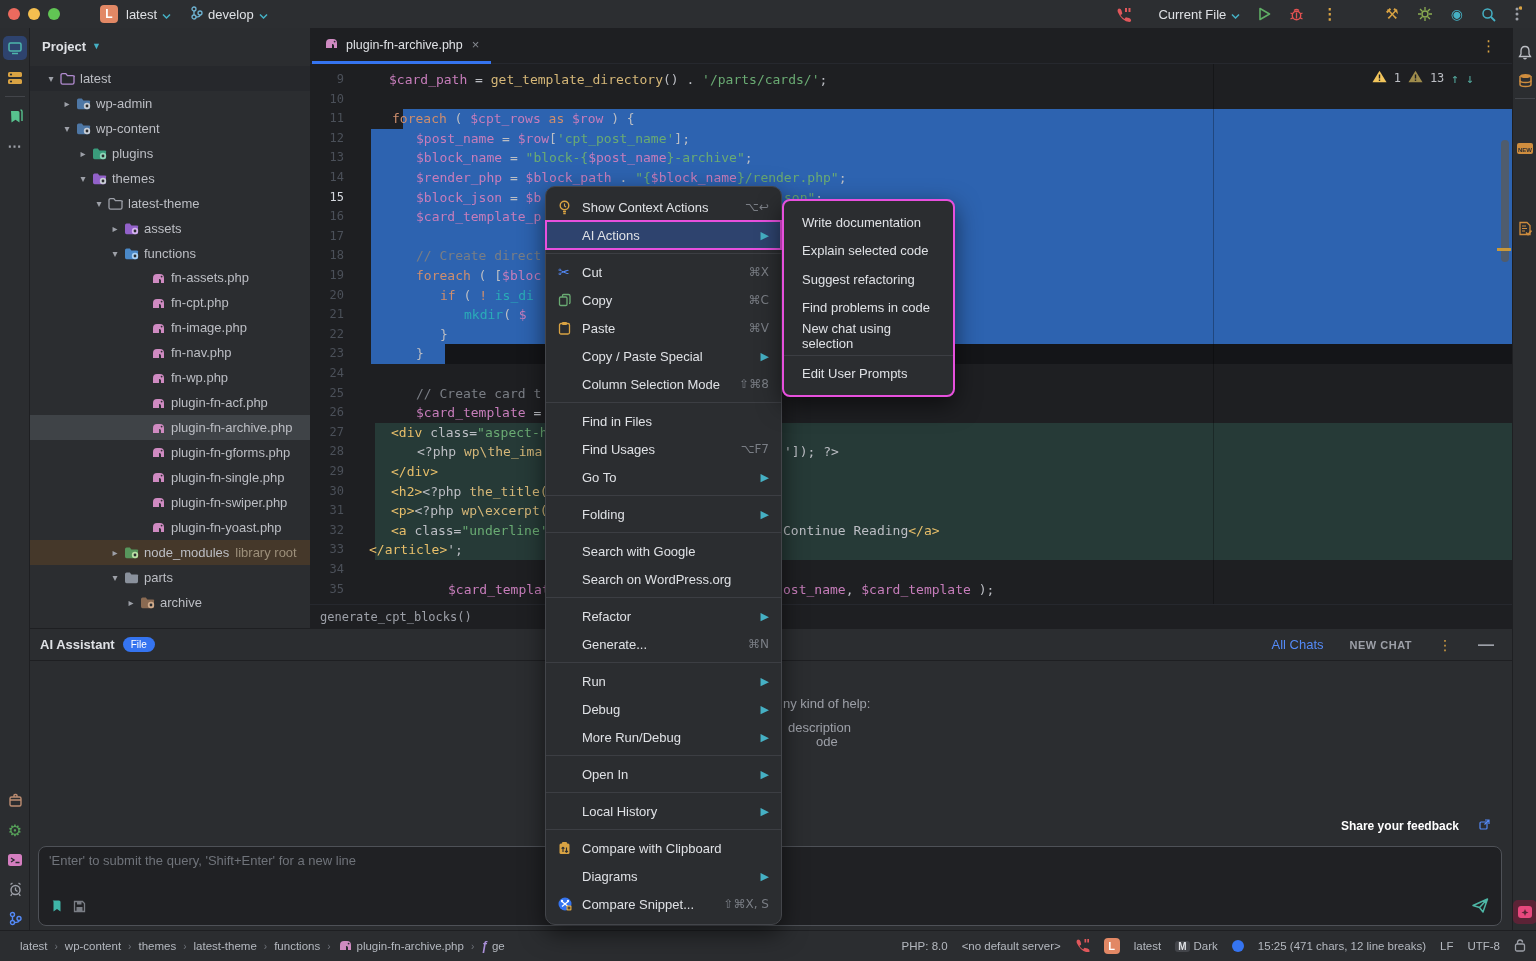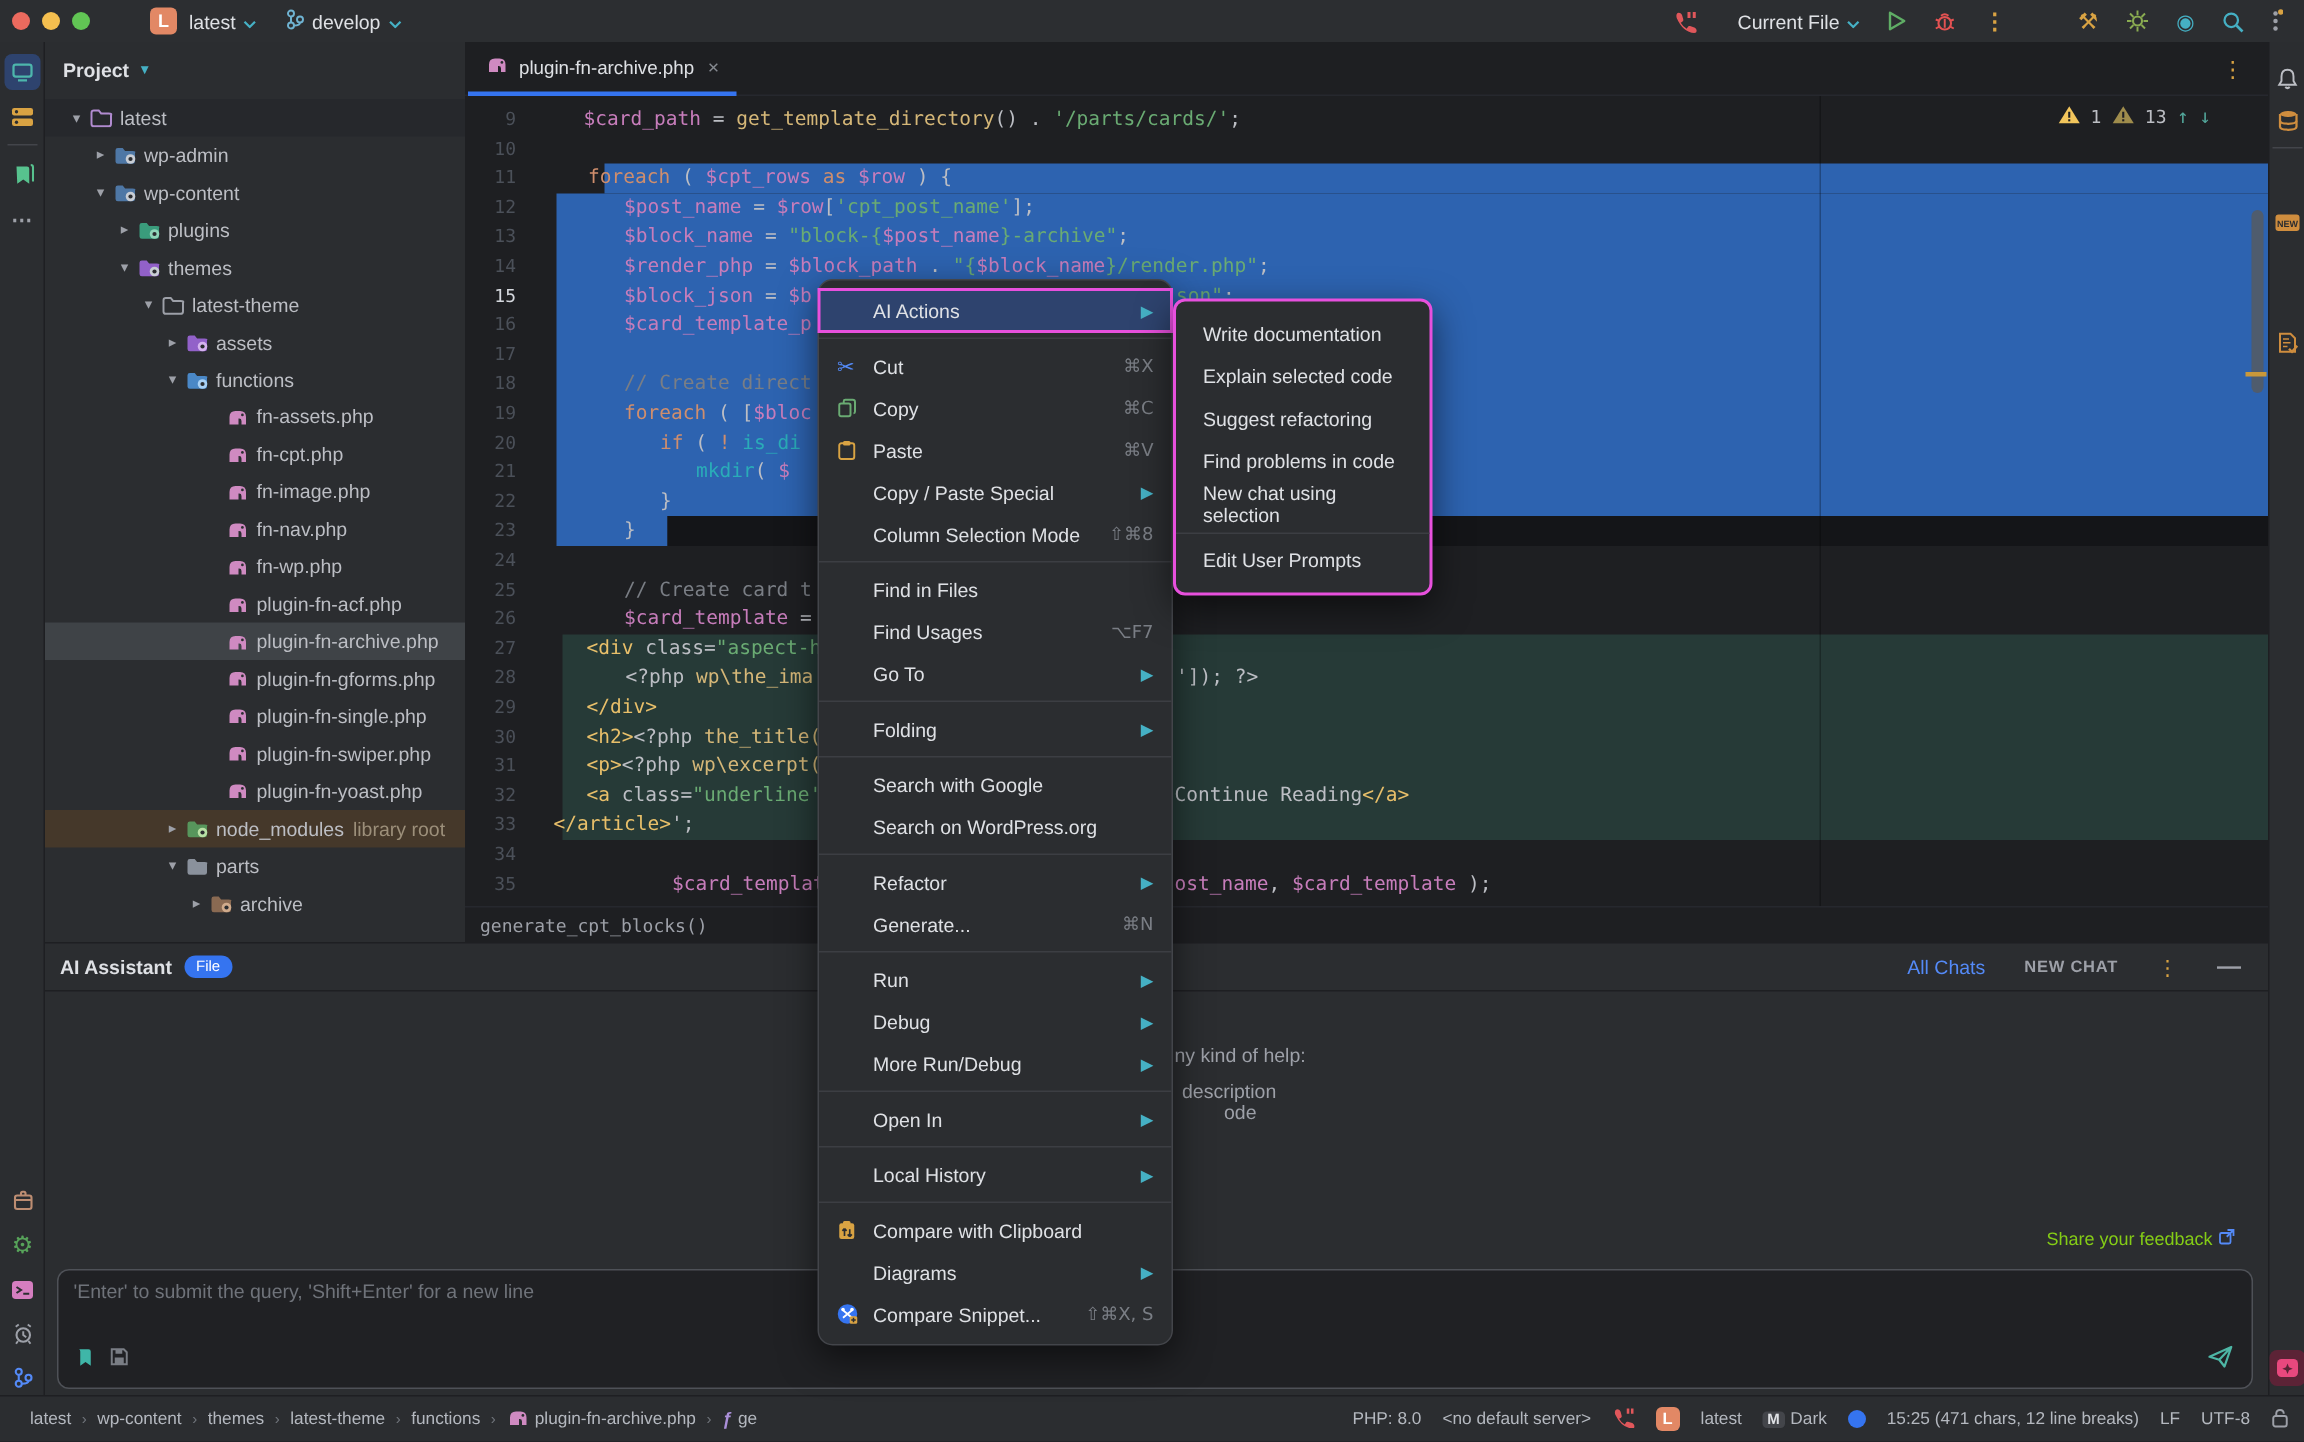--- a/index.html
+++ b/index.html
@@ -74,22 +74,22 @@
     border-top:1px solid #1e1f22; }
   #ai-header { height:32px; display:flex; align-items:center; padding:0 18px 0 10px;
     border-bottom:1px solid #1e1f22; }
   #ai-title { color:#dfe1e5; font-size:13px; font-weight:bold; }
   #ai-badge { background:#3574f0; color:#fff; font-size:10px; border-radius:8px;
     padding:2px 8px; margin-left:8px; }
   #ai-hright { margin-left:auto; display:flex; align-items:center; gap:26px; }
   #all-chats { color:#548af7; font-size:13px; }
   #new-chat { color:#9da0a8; font-size:11px; font-weight:bold; letter-spacing:.5px; }
   .frag { position:absolute; color:#9da0a8; font-size:13px; }
-  #feedback { position:absolute; right:22px; top:190px; color:#84cc16; font-size:12px;
-    display:flex; align-items:center; gap:4px; }
+  #feedback { position:absolute; right:22px; top:190px; color:#ffffff; font-size:12px;
+    display:flex; align-items:center; gap:20px;font-weight:bold; }
   #ai-input { position:absolute; left:8px; top:217px; width:1464px; height:80px;
     background:#202124; border:1px solid #4e5157; border-radius:8px; }
   #ai-input textarea { position:absolute; left:10px; top:6px; width:1380px; height:40px;
     background:transparent; border:none; outline:none; resize:none; color:#bcbec4;
     font-size:13px; font-family:"Liberation Sans", sans-serif; }
   #ai-input textarea::placeholder { color:#6f737a; }
   #input-icons { position:absolute; left:10px; bottom:8px; display:flex; gap:10px; }
   #send-btn { position:absolute; right:12px; bottom:8px; }
 
   
@@ -748,20 +748,31 @@
       <span>LF</span>
       <span>UTF-8</span>
       <span><svg width="12" height="14" viewBox="0 0 12 14" xmlns="http://www.w3.org/2000/svg">
             <rect x="1.5" y="6" width="9" height="7" rx="1.5" fill="none" stroke="#9da0a8" stroke-width="1.3"></rect>
             <path d="M3.5 6 V4.5 q0-2.5 2.5-2.5 2.5 0 2.5 2.5" fill="none" stroke="#9da0a8" stroke-width="1.3"></path>
           </svg></span>
     </span>
   </div>
 
   <div id="ctx-menu" class="abs">
+      <div class="mi">
+        <span class="mic">
+          <svg width="13" height="15" viewBox="0 0 13 15" xmlns="http://www.w3.org/2000/svg">
+            <circle cx="6.5" cy="5.5" r="4.3" fill="none" stroke="#d9a343" stroke-width="1.4"></circle>
+            <path d="M5 11.5 h3 M5.3 13.5 h2.4" stroke="#d9a343" stroke-width="1.4"></path>
+            <path d="M6.5 3.5 v2.5 l1.5 1" stroke="#d9a343" stroke-width="1.1" fill="none"></path>
+          </svg>
+        </span>
+        <span class="mlbl">Show Context Actions</span>
+        <span class="msc">⌥↩</span>
+      </div>
       <div class="mi noicon hl">
         <span class="mlbl">AI Actions</span>
         <span class="marr">▶</span>
       </div>
       <div class="msep"></div>
       <div class="mi">
         <span class="mic">
           <span style="color:#548af7;font-size:14px">✂</span>
         </span>
         <span class="mlbl">Cut</span>

